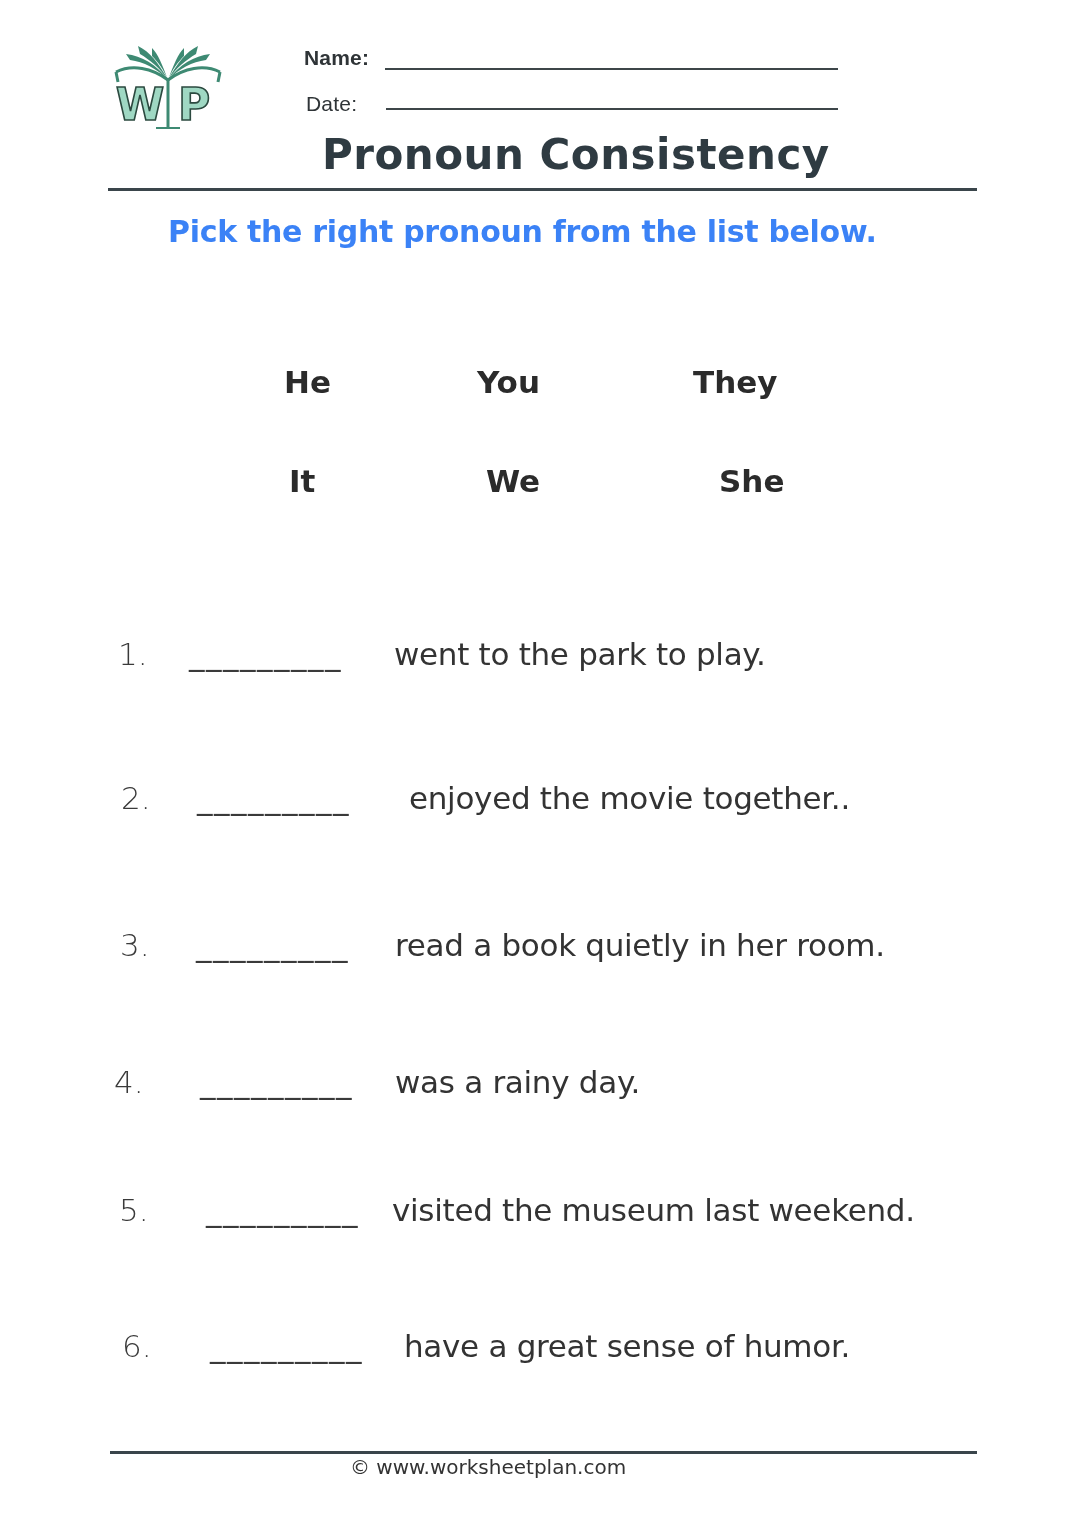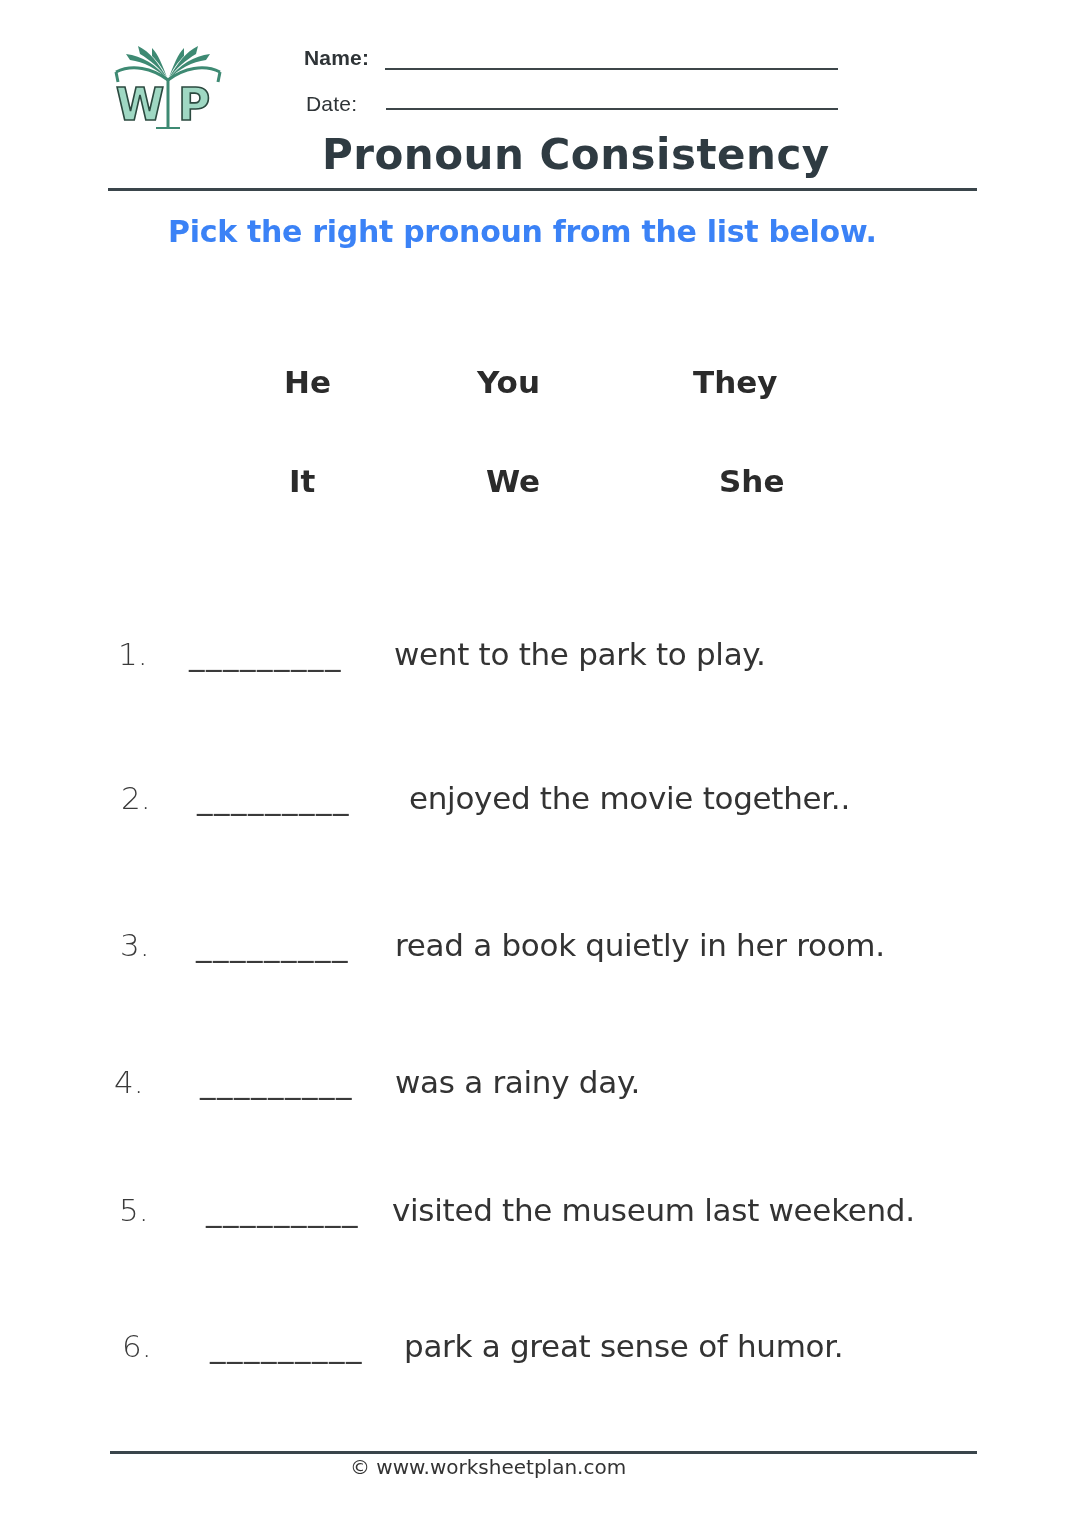--- a/index.html
+++ b/index.html
@@ -192,21 +192,21 @@
 
   <div>
     <span class="abs q-num" style="left:119px; top:1192px;">5.</span>
     <span class="abs q-blank" style="left:206px; top:1192px;">_________</span>
     <span class="abs q-text" style="left:386px; top:1192px;margin-left:6px;">visited the museum last weekend.</span>
   </div>
 
   <div>
     <span class="abs q-num" style="left:122px; top:1328px;">6.</span>
     <span class="abs q-blank" style="left:210px; top:1328px;">_________</span>
-    <span class="abs q-text" style="left:404px; top:1328px;">park a great sense of humor.</span>
+    <span class="abs q-text" style="left:404px; top:1328px;">have a great sense of humor.</span>
   </div>
 </div>
 
 <div class="abs footer-rule"></div>
 <div class="abs footer-text">
   <span>©</span>
   <span>www.worksheetplan.com</span>
 </div>
 
 </body></html>

